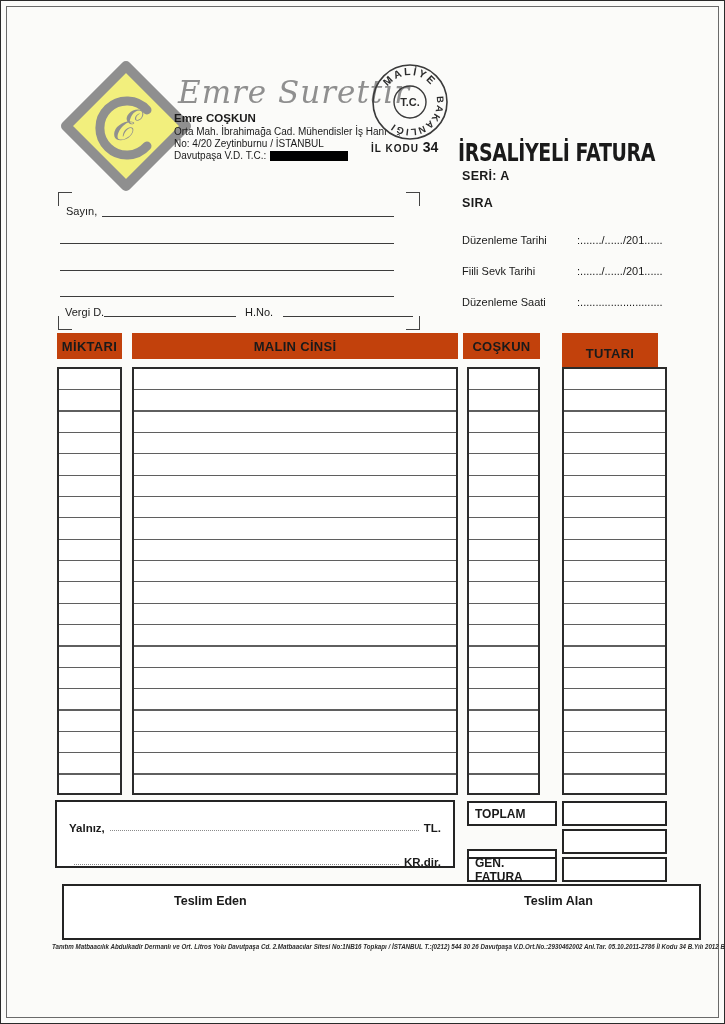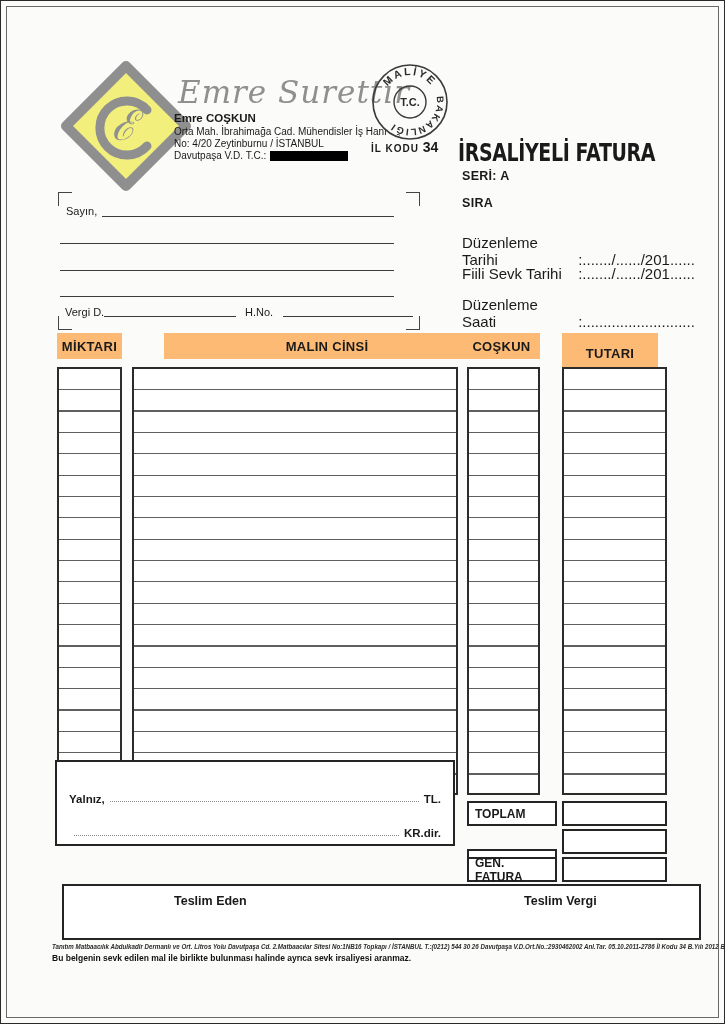--- a/index.html
+++ b/index.html
@@ -13,32 +13,32 @@
   
   .brand{font-family:"DejaVu Serif",serif;font-style:italic;color:#8f8f8f;font-size:31px;letter-spacing:1px;}
   .owner{font-weight:bold;font-size:11.5px;}
   .addr{font-size:10px;line-height:12.5px;}
   .redact{display:inline-block;width:78px;height:10px;background:#000;vertical-align:middle;margin-left:4px;}
   .ilkodu{font-weight:bold;letter-spacing:1px;font-size:10px;}
   .ilkodu b{font-size:14px;letter-spacing:0;}
   
   .doctitle{font:700 25px "DejaVu Sans",sans-serif;letter-spacing:-0.5px;transform:scaleX(0.76);transform-origin:left center;white-space:nowrap;}
   .serisira{font-weight:bold;font-size:12.5px;letter-spacing:.3px;}
-  .frow{font-size:15px;}
+  .frow{font-size:11px;}
   .frow .lab{display:inline-block;width:112px;}
   
   .corner{width:13px;height:13px;border:0 solid #444;}
   .ctl{border-top-width:1.5px;border-left-width:1.5px;}
   .ctr{border-top-width:1.5px;border-right-width:1.5px;}
   .cbl{border-bottom-width:1.5px;border-left-width:1.5px;}
   .cbr{border-bottom-width:1.5px;border-right-width:1.5px;}
   .wline{border-bottom:1.2px solid #3c3c3c;height:0;}
   .small{font-size:11px;}
   
-  .hdr{background:#fdba74;font:700 13px "Liberation Sans",sans-serif;display:flex;align-items:center;justify-content:center;letter-spacing:.3px;}
+  .hdr{background:#c2410c;font:700 13px "Liberation Sans",sans-serif;display:flex;align-items:center;justify-content:center;letter-spacing:.3px;}
   .colbox{border:2px solid #2b2b2b;background:#fff;
     background-image:repeating-linear-gradient(to bottom,transparent 0px,transparent 20.1px,#5f5f5f 20.1px,#5f5f5f 21.35px);}
   .bbox{border:2px solid #242424;background:#fff;}
   .tlabel{font-weight:bold;font-size:12px;display:flex;align-items:center;padding-left:6px;}
   
   .wordsrow{display:flex;align-items:flex-end;font-weight:bold;font-size:11.5px;}
   .dots{flex:1;border-bottom:1.6px dotted #8a8a8a;margin:0 5px 3px 5px;height:0;}
   
   .dlabel{font-weight:bold;font-size:12.5px;}
   
@@ -111,30 +111,30 @@
   <div class="abs wline" style="left:60px;top:243px;width:334px;"></div>
   <div class="abs wline" style="left:60px;top:270px;width:334px;"></div>
   <div class="abs wline" style="left:60px;top:296px;width:334px;"></div>
 
   <div class="abs small" style="left:65px;top:306px;">Vergi D.</div>
   <div class="abs wline" style="left:104px;top:316px;width:132px;"></div>
   <div class="abs small" style="left:245px;top:306px;">H.No.</div>
   <div class="abs wline" style="left:283px;top:316px;width:130px;"></div>
 
   <div class="abs hdr" style="left:57px;top:333px;width:65px;height:26px;">MİKTARI</div>
-  <div class="abs hdr" style="left:132px;top:333px;width:326px;height:26px;margin-left:32px;">MALIN CİNSİ</div>
+  <div class="abs hdr" style="left:132px;top:333px;width:326px;height:26px;">MALIN CİNSİ</div>
   <div class="abs hdr" style="left:463px;top:333px;width:77px;height:26px;">COŞKUN</div>
   <div class="abs hdr" style="left:562px;top:333px;width:96px;height:41px;">TUTARI</div>
 
   <div class="abs colbox" style="left:57px;top:367px;width:61px;height:424px;"></div>
   <div class="abs colbox" style="left:132px;top:367px;width:322px;height:424px;"></div>
   <div class="abs colbox" style="left:467px;top:367px;width:69px;height:424px;"></div>
   <div class="abs colbox" style="left:562px;top:367px;width:101px;height:424px;"></div>
 
-  <div class="abs bbox" style="left:55px;top:760px;width:400px;height:86px;padding:15px 12px;box-sizing:border-box;">
+  <div class="abs bbox" style="left:55px;top:800px;width:400px;height:68px;padding:4px 12px;box-sizing:border-box;">
     <div class="wordsrow" style="margin-top:16px;">
       <span>Yalnız,</span>
       <span class="dots"></span>
       <span>TL.</span>
     </div>
     <div class="wordsrow" style="margin-top:22px;">
       <span class="dots"></span>
       <span>KR.dir.</span>
     </div>
   </div>
@@ -143,18 +143,17 @@
   <div class="abs bbox" style="left:562px;top:801px;width:101px;height:21px;"></div>
 
   <div class="abs bbox tlabel" style="left:467px;top:829px;width:80px;height:21px;margin-top:20px;">K.D.V. %</div>
   <div class="abs bbox" style="left:562px;top:829px;width:101px;height:21px;"></div>
 
   <div class="abs bbox tlabel" style="left:467px;top:857px;width:80px;height:21px;">GEN. FATURA</div>
   <div class="abs bbox" style="left:562px;top:857px;width:101px;height:21px;"></div>
 
   <div class="abs bbox" style="left:46px;top:884px;width:635px;height:52px;margin-left:16px;">
     <span class="abs dlabel" style="left:110px;top:8px;">Teslim Eden</span>
-    <span class="abs dlabel" style="left:460px;top:8px;">Teslim Vergi</span>
+    <span class="abs dlabel" style="left:460px;top:8px;">Teslim Alan</span>
   </div>
 
   <div class="abs fineprint" style="left:52px;top:943px;width:660px;">Tanıtım Matbaacılık Abdulkadir Dermanlı ve Ort. Litros Yolu Davutpaşa Cd. 2.Matbaacılar Sitesi No:1NB16 Topkapı / İSTANBUL T.:(0212) 544 30 26 Davutpaşa V.D.Ort.No.:2930462002 Anl.Tar. 05.10.2011-2786 İl Kodu 34 B.Yılı 2012 Bu Belge 1 Asıl 3 Surettir.</div>
-  <div class="abs footnote" style="left:52px;top:953px;width:640px;">Bu belgenin sevk edilen mal ile birlikte bulunması halinde ayrıca sevk irsaliyesi aranmaz.</div>
 </div>
 
 </body></html>

